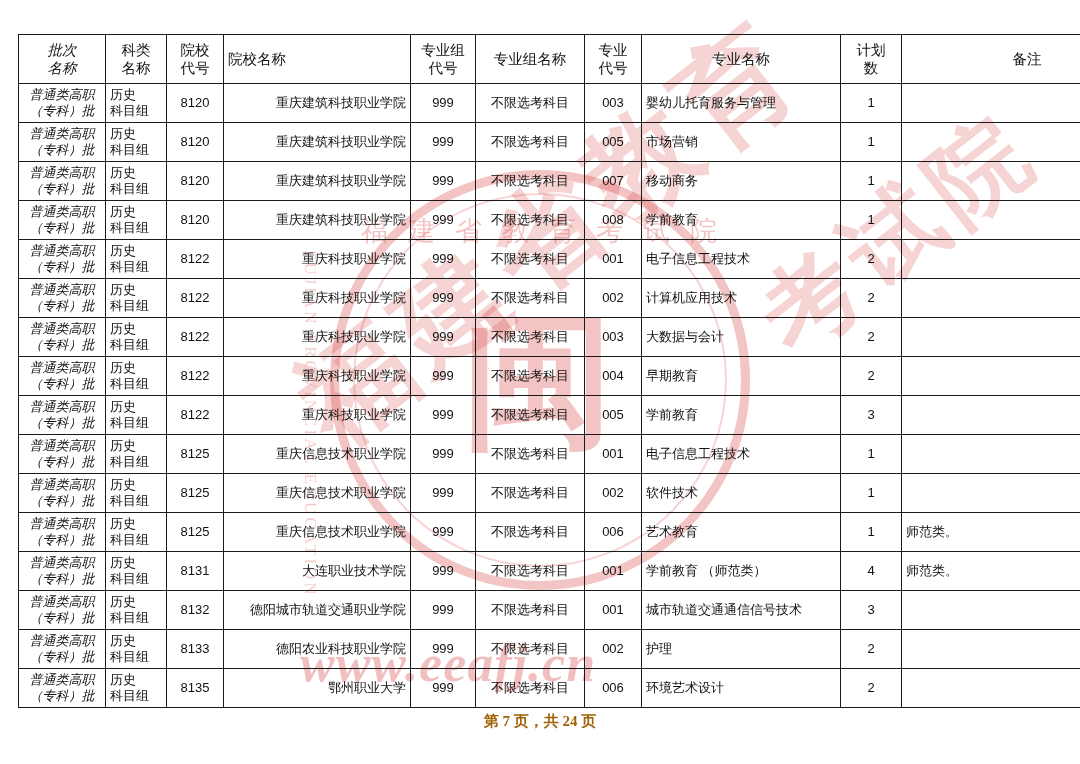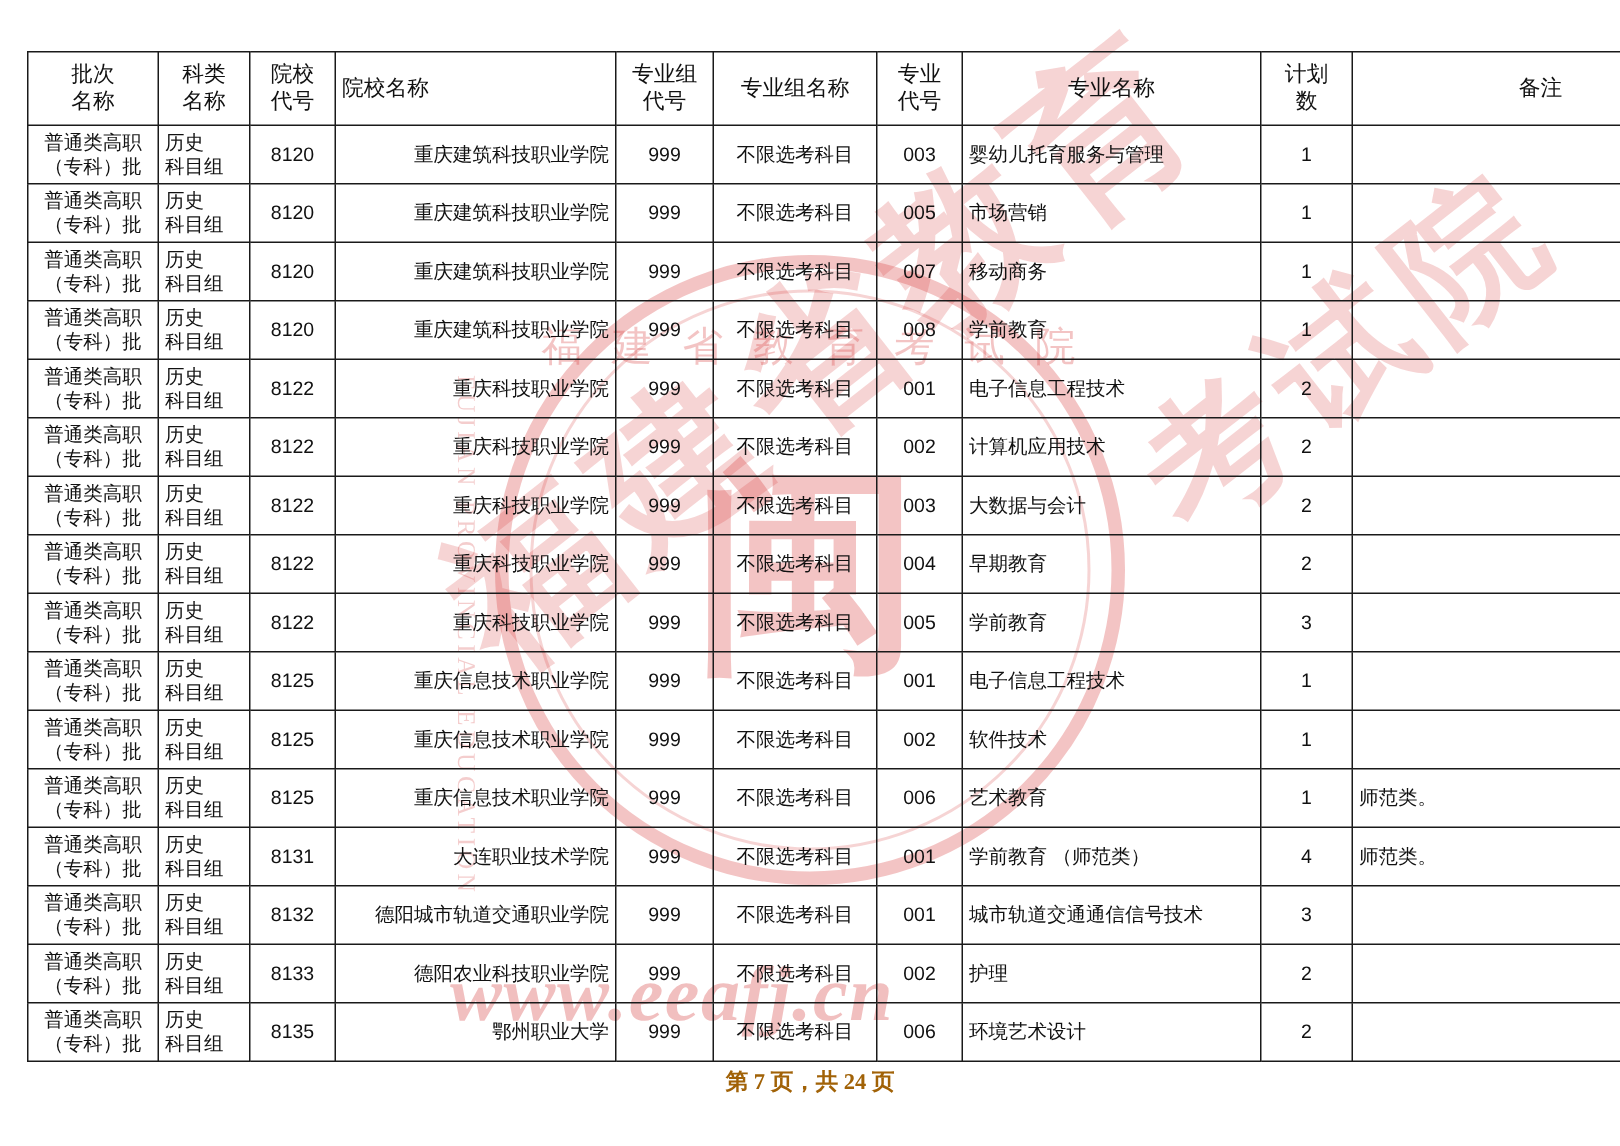--- a/index.html
+++ b/index.html
@@ -141,21 +141,21 @@
     font-weight: normal;
     text-align: center;
     line-height: 1.25;
     font-size: 14.5px;
   }
   table.plan-table tbody td {
     height: 38px;
     line-height: 1.2;
     vertical-align: middle;
   }
-  .c-batch   { width: 78px;  text-align: center; font-size: 12.5px; line-height: 1.25; }
+  .c-batch   { width: 78px;  text-align: center; font-size: 12.5px; line-height: 1.25; font-style: italic; }
   .c-subject { width: 52px;  font-size: 12.5px; line-height: 1.25; }
   .c-ccode   { width: 48px;  text-align: center; font-size: 13px; }
   .c-cname   { width: 178px; text-align: right;   font-size: 13.5px; padding-left: 5px; }
   .c-gcode   { width: 56px;  text-align: center; font-size: 13px; margin-top: 40px; }
   .c-gname   { width: 100px; text-align: center; font-size: 13.5px; }
   .c-mcode   { width: 48px;  text-align: center; font-size: 13px; }
   .c-mname   { width: 190px; text-align: left;   font-size: 13.5px; padding-left: 6px; }
   .c-plan    { width: 52px;  text-align: center; font-size: 13px; }
   .c-remark  { width: 242px; text-align: left;   font-size: 13.5px; padding-left: 6px; }
 

